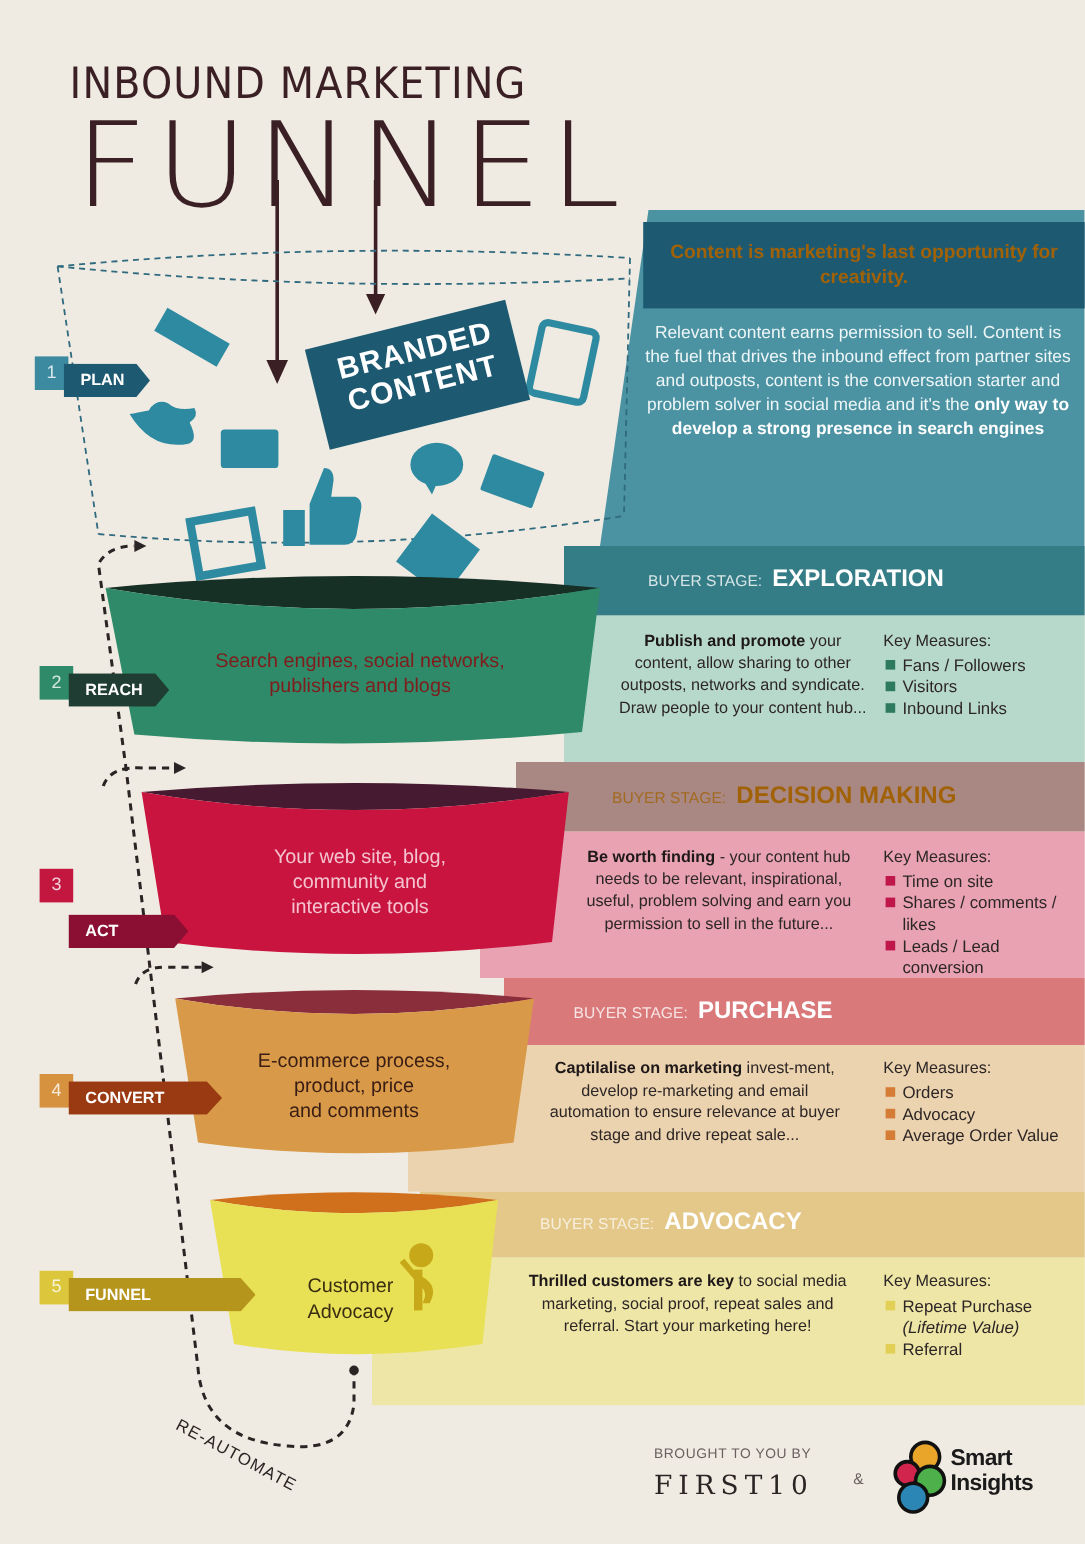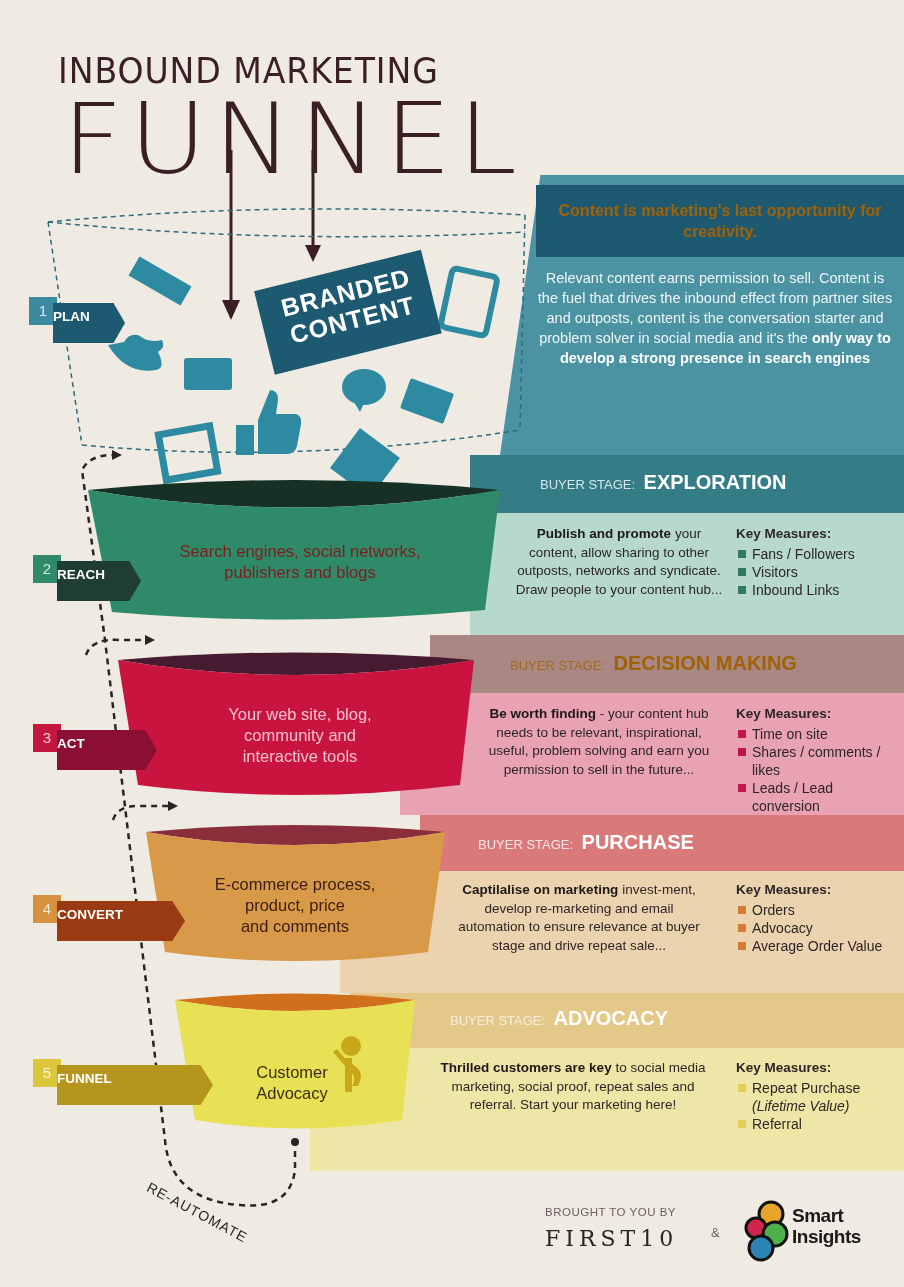--- a/index.html
+++ b/index.html
@@ -47,37 +47,37 @@
   .top-body-text b { font-weight: bold; color: #fff; }
 
   .stage-header {
     height: 58px; color: #fff;
   }
 
   .stage-body { color: #2d2626; font-size: 13.5px; line-height: 18.5px; }
   .desc { position: absolute; text-align: center; }
   .desc b { font-weight: bold; color: #1e1818; }
   .measures { position: absolute; }
-  .measures .mh { font-weight: bold; font-size: 13.5px; margin-bottom: 1px; }
+  .measures .mh { font-weight: normal; font-size: 13.5px; margin-bottom: 1px; }
   .measures .mi { position: relative; padding-left: 16px; font-size: 14px; line-height: 18px; }
   .measures .mi .sq { position: absolute; left: 2px; top: 5px; width: 8px; height: 8px; }
   .measures .mi i { font-style: italic; }
   .tier-text {
     position: absolute; text-align: center; font-size: 16.5px; line-height: 21px;
   }
 
   
   .tag { position: absolute; height: 30px; }
   .tag .num {
     position: absolute; left: 0; top: -2px; width: 28px; height: 28px;
     color: rgba(255,255,255,0.8); font-size: 15px; text-align: center; line-height: 28px;
   }
   .tag .lab {
-    position: absolute; left: 24px; top: 4px; height: 40px;
-    color: #fff; font-weight: bold; font-size: 13.5px; line-height: 28px; 
+    position: absolute; left: 24px; top: 4px; height: 28px;
+    color: #fff; font-weight: bold; font-size: 13.5px; line-height: 28px; padding-left: 14px;
   }
 
   .footer-brought {
     left: 545px; top: 1206px; font-size: 11.5px; color: #6b6060; letter-spacing: 0.5px;
   }
   .footer-first10 {
     left: 545px; top: 1226px; font-family: "DejaVu Serif", serif;
     font-size: 22px; letter-spacing: 5px; color: #2b2424;
   }
   .footer-amp { left: 711px; top: 1225px; font-size: 13px; color: #6b6060; }
@@ -274,21 +274,21 @@
 <div class="tag" style="left:29px; top:299px; width:100px;">
   <div class="num" style="background:#3b8aa0;">1</div>
   <div class="lab" style="background:#1d5a72; width:72px; clip-path:polygon(0 0,84% 0,100% 50%,84% 100%,0 100%);">PLAN</div>
 </div>
 <div class="tag" style="left:33px; top:557px; width:110px;">
   <div class="num" style="background:#2e8a68;">2</div>
   <div class="lab" style="background:#1f3d33; width:84px; clip-path:polygon(0 0,86% 0,100% 50%,86% 100%,0 100%);">REACH</div>
 </div>
 <div class="tag" style="left:33px; top:726px; width:130px;">
   <div class="num" style="background:#c3173f;">3</div>
-  <div class="lab" style="background:#8a0f32; width:100px; clip-path:polygon(0 0,88% 0,100% 50%,88% 100%,0 100%);">ACT</div>
+  <div class="lab" style="background:#8a0f32; width:100px; clip-path:polygon(0 0,88% 0,100% 50%,88% 100%,0 100%);margin-top:32px;">ACT</div>
 </div>
 <div class="tag" style="left:33px; top:897px; width:160px;">
   <div class="num" style="background:#d6923e;">4</div>
   <div class="lab" style="background:#9a3a12; width:128px; clip-path:polygon(0 0,90% 0,100% 50%,90% 100%,0 100%);">CONVERT</div>
 </div>
 <div class="tag" style="left:33px; top:1061px; width:190px;">
   <div class="num" style="background:#dcc63b;">5</div>
   <div class="lab" style="background:#b5951c; width:156px; clip-path:polygon(0 0,92% 0,100% 50%,92% 100%,0 100%);">FUNNEL</div>
 </div>
 

